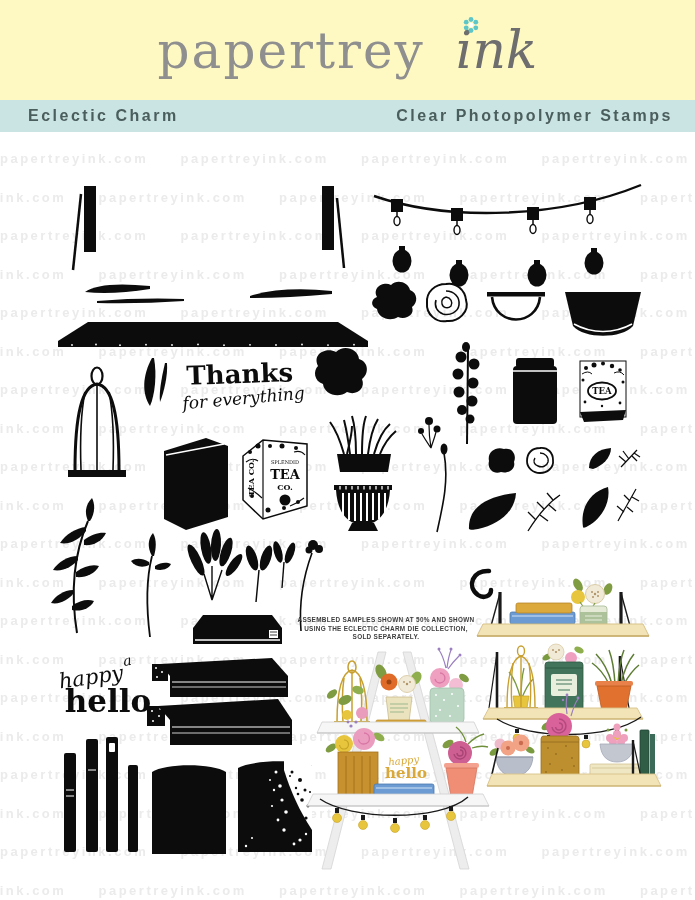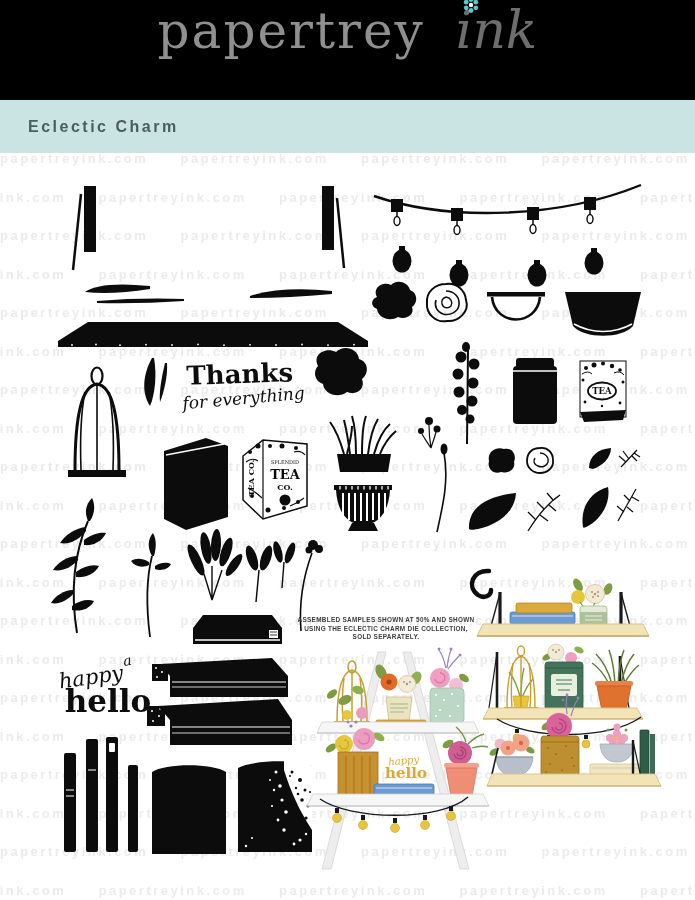--- a/index.html
+++ b/index.html
@@ -1,27 +1,27 @@
 <!DOCTYPE html>
 <html><head>
 <meta charset="utf-8">
 <style>
   html,body{margin:0;padding:0;background:#ffffff;}
   .page{position:relative;width:695px;height:900px;overflow:hidden;background:#ffffff;
         font-family:"Liberation Sans",sans-serif;}
   
-  .header{position:absolute;top:0;left:0;width:695px;height:100px;background:#000000;z-index:3;
-          display:flex;align-items:flex-start;justify-content:center;}
+  .header{position:absolute;top:0;left:0;width:695px;height:100px;background:#fef9c3;z-index:3;
+          display:flex;align-items:center;justify-content:center;}
   .logo{position:relative;display:flex;align-items:baseline;}
   .logo-main{font-family:"DejaVu Serif",serif;font-size:50px;color:#8f8f8f;letter-spacing:2px;}
   .logo-ink{position:relative;margin-left:31px;font-family:"DejaVu Serif",serif;
             font-style:italic;font-size:52px;color:#6e6e6e;}
   .logo-flower{position:absolute;left:6px;top:-4px;}
   
-  .banner{position:absolute;top:100px;left:0;width:695px;height:53px;background:#c9e4e2;z-index:3;
+  .banner{position:absolute;top:100px;left:0;width:695px;height:32px;background:#c9e4e2;z-index:3;
           display:flex;align-items:center;justify-content:space-between;box-sizing:border-box;
           padding:0 22px 0 28px;gap:28px;}
   .banner span{font-size:16px;font-weight:600;color:#4b5e5e;letter-spacing:2.5px;}
   
   .wm{position:absolute;left:0;top:140px;width:695px;height:760px;overflow:hidden;z-index:0;}
   .wm-row{white-space:nowrap;font:700 13px "Liberation Sans",sans-serif;letter-spacing:2.5px;
           word-spacing:26px;color:#ecebeb;line-height:38.5px;height:38.5px;}
   .wm-row.off{margin-left:-82px;}
   
   .art{position:absolute;top:0;left:0;z-index:1;}
@@ -46,20 +46,21 @@
           </g>
           <circle cx="9" cy="9" r="2.2" fill="#ffffff"></circle>
         </svg>
         <span>ink</span>
       </span>
     </div>
   </div>
 
   <div class="banner">
     <span>Eclectic Charm</span>
+    <span>Clear Photopolymer Stamps</span>
   </div>
 
   <div class="wm">
       <div class="wm-row" style="color: rgb(236, 235, 235);">papertreyink.com papertreyink.com papertreyink.com papertreyink.com papertreyink.com</div>
       <div class="wm-row off" style="color: rgb(236, 235, 235);">papertreyink.com papertreyink.com papertreyink.com papertreyink.com papertreyink.com</div>
       <div class="wm-row" style="color: rgb(236, 235, 235);">papertreyink.com papertreyink.com papertreyink.com papertreyink.com papertreyink.com</div>
       <div class="wm-row off" style="color: rgb(236, 235, 235);">papertreyink.com papertreyink.com papertreyink.com papertreyink.com papertreyink.com</div>
       <div class="wm-row" style="color: rgb(236, 235, 235);">papertreyink.com papertreyink.com papertreyink.com papertreyink.com papertreyink.com</div>
       <div class="wm-row off" style="color: rgb(236, 235, 235);">papertreyink.com papertreyink.com papertreyink.com papertreyink.com papertreyink.com</div>
       <div class="wm-row" style="color: rgb(236, 235, 235);">papertreyink.com papertreyink.com papertreyink.com papertreyink.com papertreyink.com</div>

